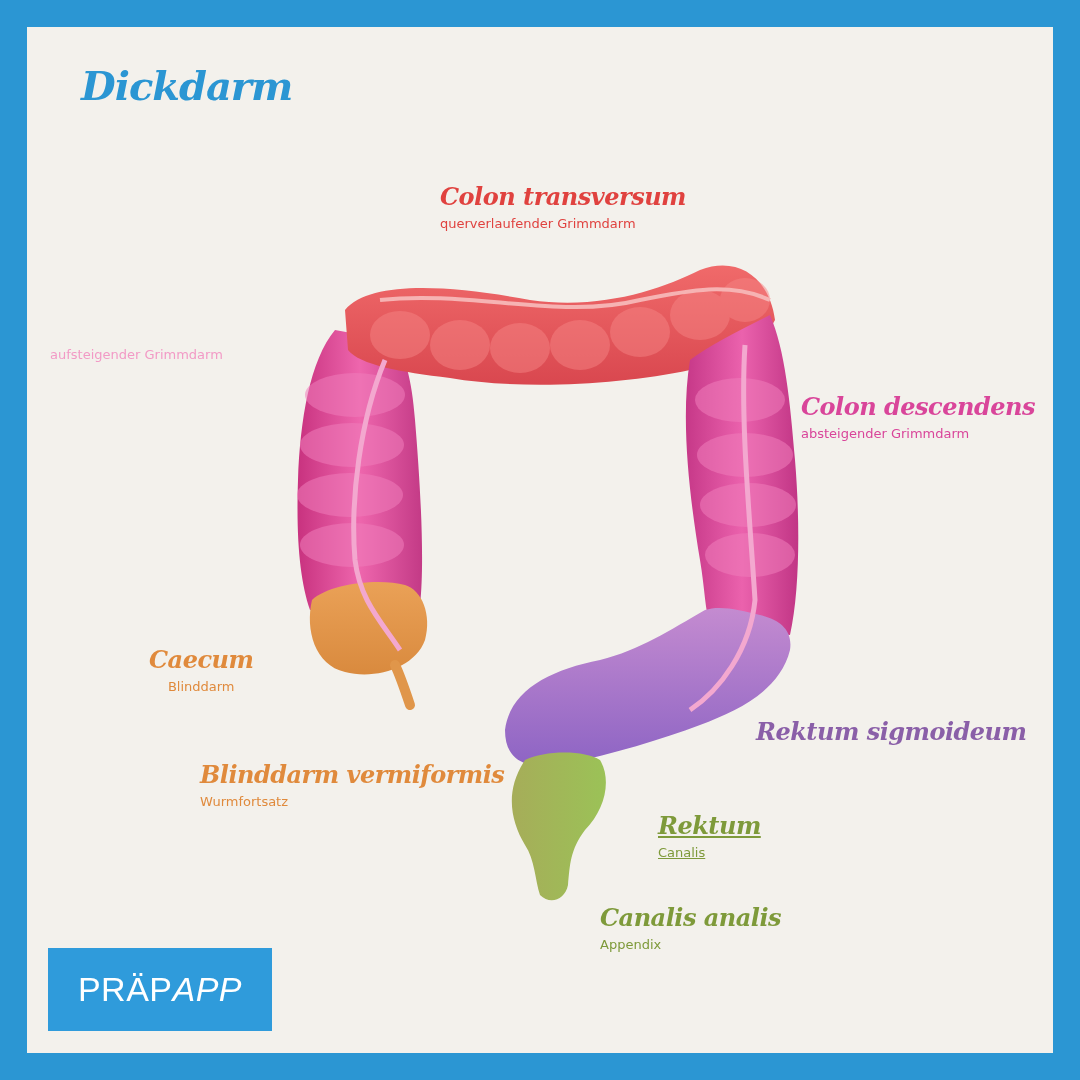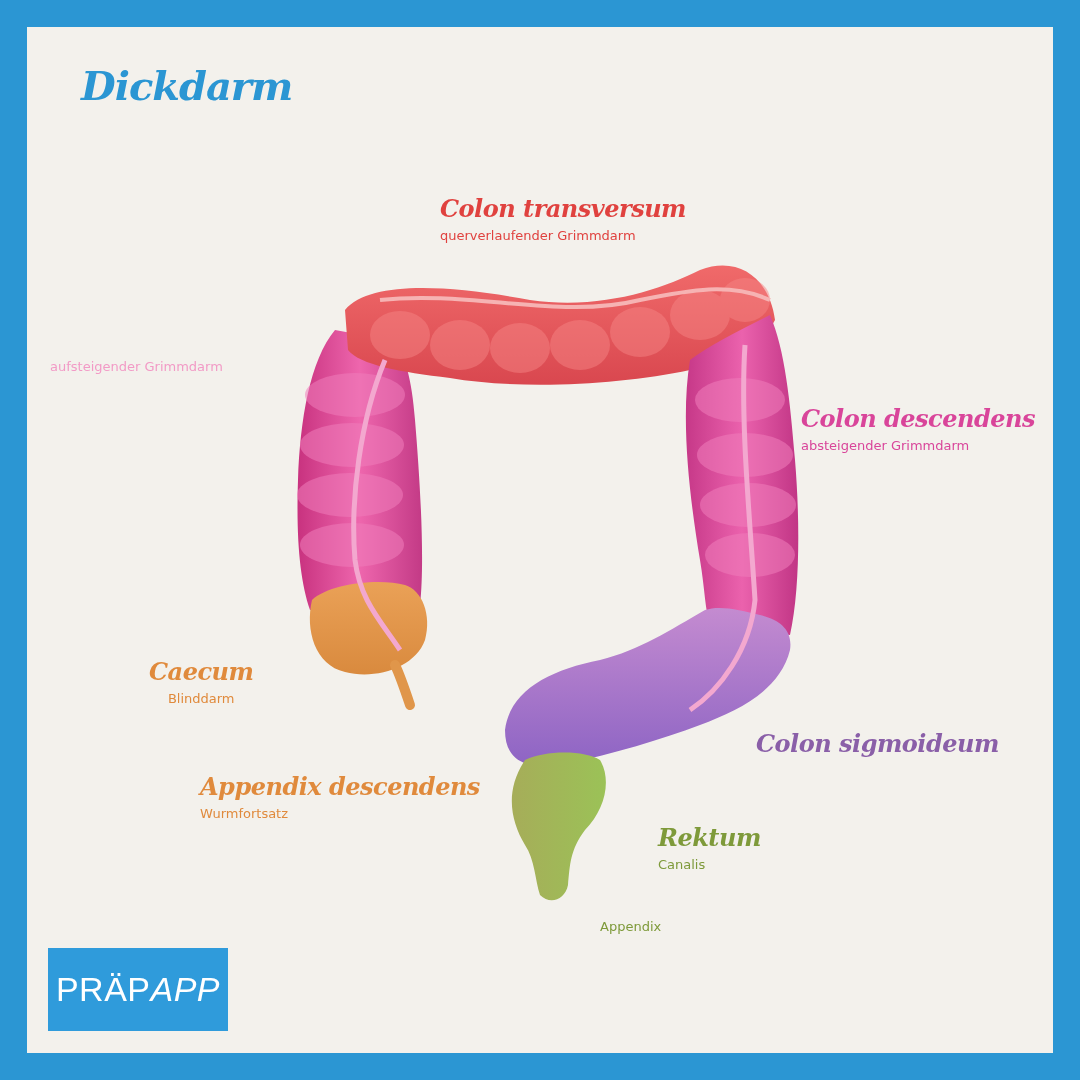--- a/index.html
+++ b/index.html
@@ -1,22 +1,22 @@
 <!DOCTYPE html>
 <html><head>
 <meta charset="utf-8">
 <style>
   html,body{margin:0;padding:0;}
   body{width:1080px;height:1080px;background:#2b96d3;position:relative;overflow:hidden;font-family:"DejaVu Sans",sans-serif;}
   .paper{position:absolute;left:27px;top:27px;width:1026px;height:1026px;background:#f3f1ec;}
   .title{position:absolute;left:81px;top:62px;font-family:"DejaVu Serif",serif;font-style:italic;font-weight:bold;font-size:40px;color:#2b96d3;letter-spacing:-1px;}
-  .lbl{position:absolute;margin-top:12px;}
+  .lbl{position:absolute;}
   .lbl .latin{display:block;font-family:"DejaVu Serif",serif;font-style:italic;font-weight:bold;font-size:24px;line-height:30px;letter-spacing:-0.5px;}
   .lbl .de{display:block;font-family:"DejaVu Sans",sans-serif;font-size:13px;line-height:24px;}
-  .logo{position:absolute;left:48px;top:948px;width:180px;height:83px;background:#2f9bdb;color:#fff;display:flex;align-items:center;justify-content:center;font-family:"Liberation Sans",sans-serif;font-size:34px;letter-spacing:0.5px;}
+  .logo{position:absolute;left:48px;top:948px;width:224px;height:83px;background:#2f9bdb;color:#fff;display:flex;align-items:center;justify-content:center;font-family:"Liberation Sans",sans-serif;font-size:34px;letter-spacing:0.5px;}
   .logo i{font-style:italic;}
   svg.colon{position:absolute;left:0;top:0;}
 </style>
 </head>
 <body>
 
 <div class="paper"></div>
 
 <div class="title">Dickdarm</div>
 
@@ -110,30 +110,31 @@
 </div>
 <div class="lbl" style="left:801px;top:392px;color:#d9459a;">
   <span class="latin">Colon descendens</span>
   <span class="de">absteigender Grimmdarm</span>
 </div>
 <div class="lbl" style="left:149px;top:645px;color:#e08a3c;text-align:center;">
   <span class="latin">Caecum</span>
   <span class="de">Blinddarm</span>
 </div>
 <div class="lbl" style="left:200px;top:760px;color:#e08a3c;">
-  <span class="latin">Appendix descendens</span>
+  <span class="latin">Blinddarm vermiformis</span>
   <span class="de">Wurmfortsatz</span>
 </div>
 <div class="lbl" style="left:756px;top:717px;color:#8a5fa8;">
-  <span class="latin">Colon sigmoideum</span>
+  <span class="latin">Rektum sigmoideum</span>
 </div>
-<div class="lbl" style="left:658px;top:811px;color:#7e9a3a;">
+<div class="lbl" style="left:658px;top:811px;color:#7e9a3a;text-decoration:underline;">
   <span class="latin">Rektum</span>
   <span class="de">Canalis</span>
 </div>
 <div class="lbl" style="left:600px;top:903px;color:#7e9a3a;">
+  <span class="latin">Canalis analis</span>
   <span class="de">Appendix</span>
 </div>
 
 <div class="logo">
     <span>PRÄP</span>
     <i>APP</i>
   </div>
 
 </body></html>

